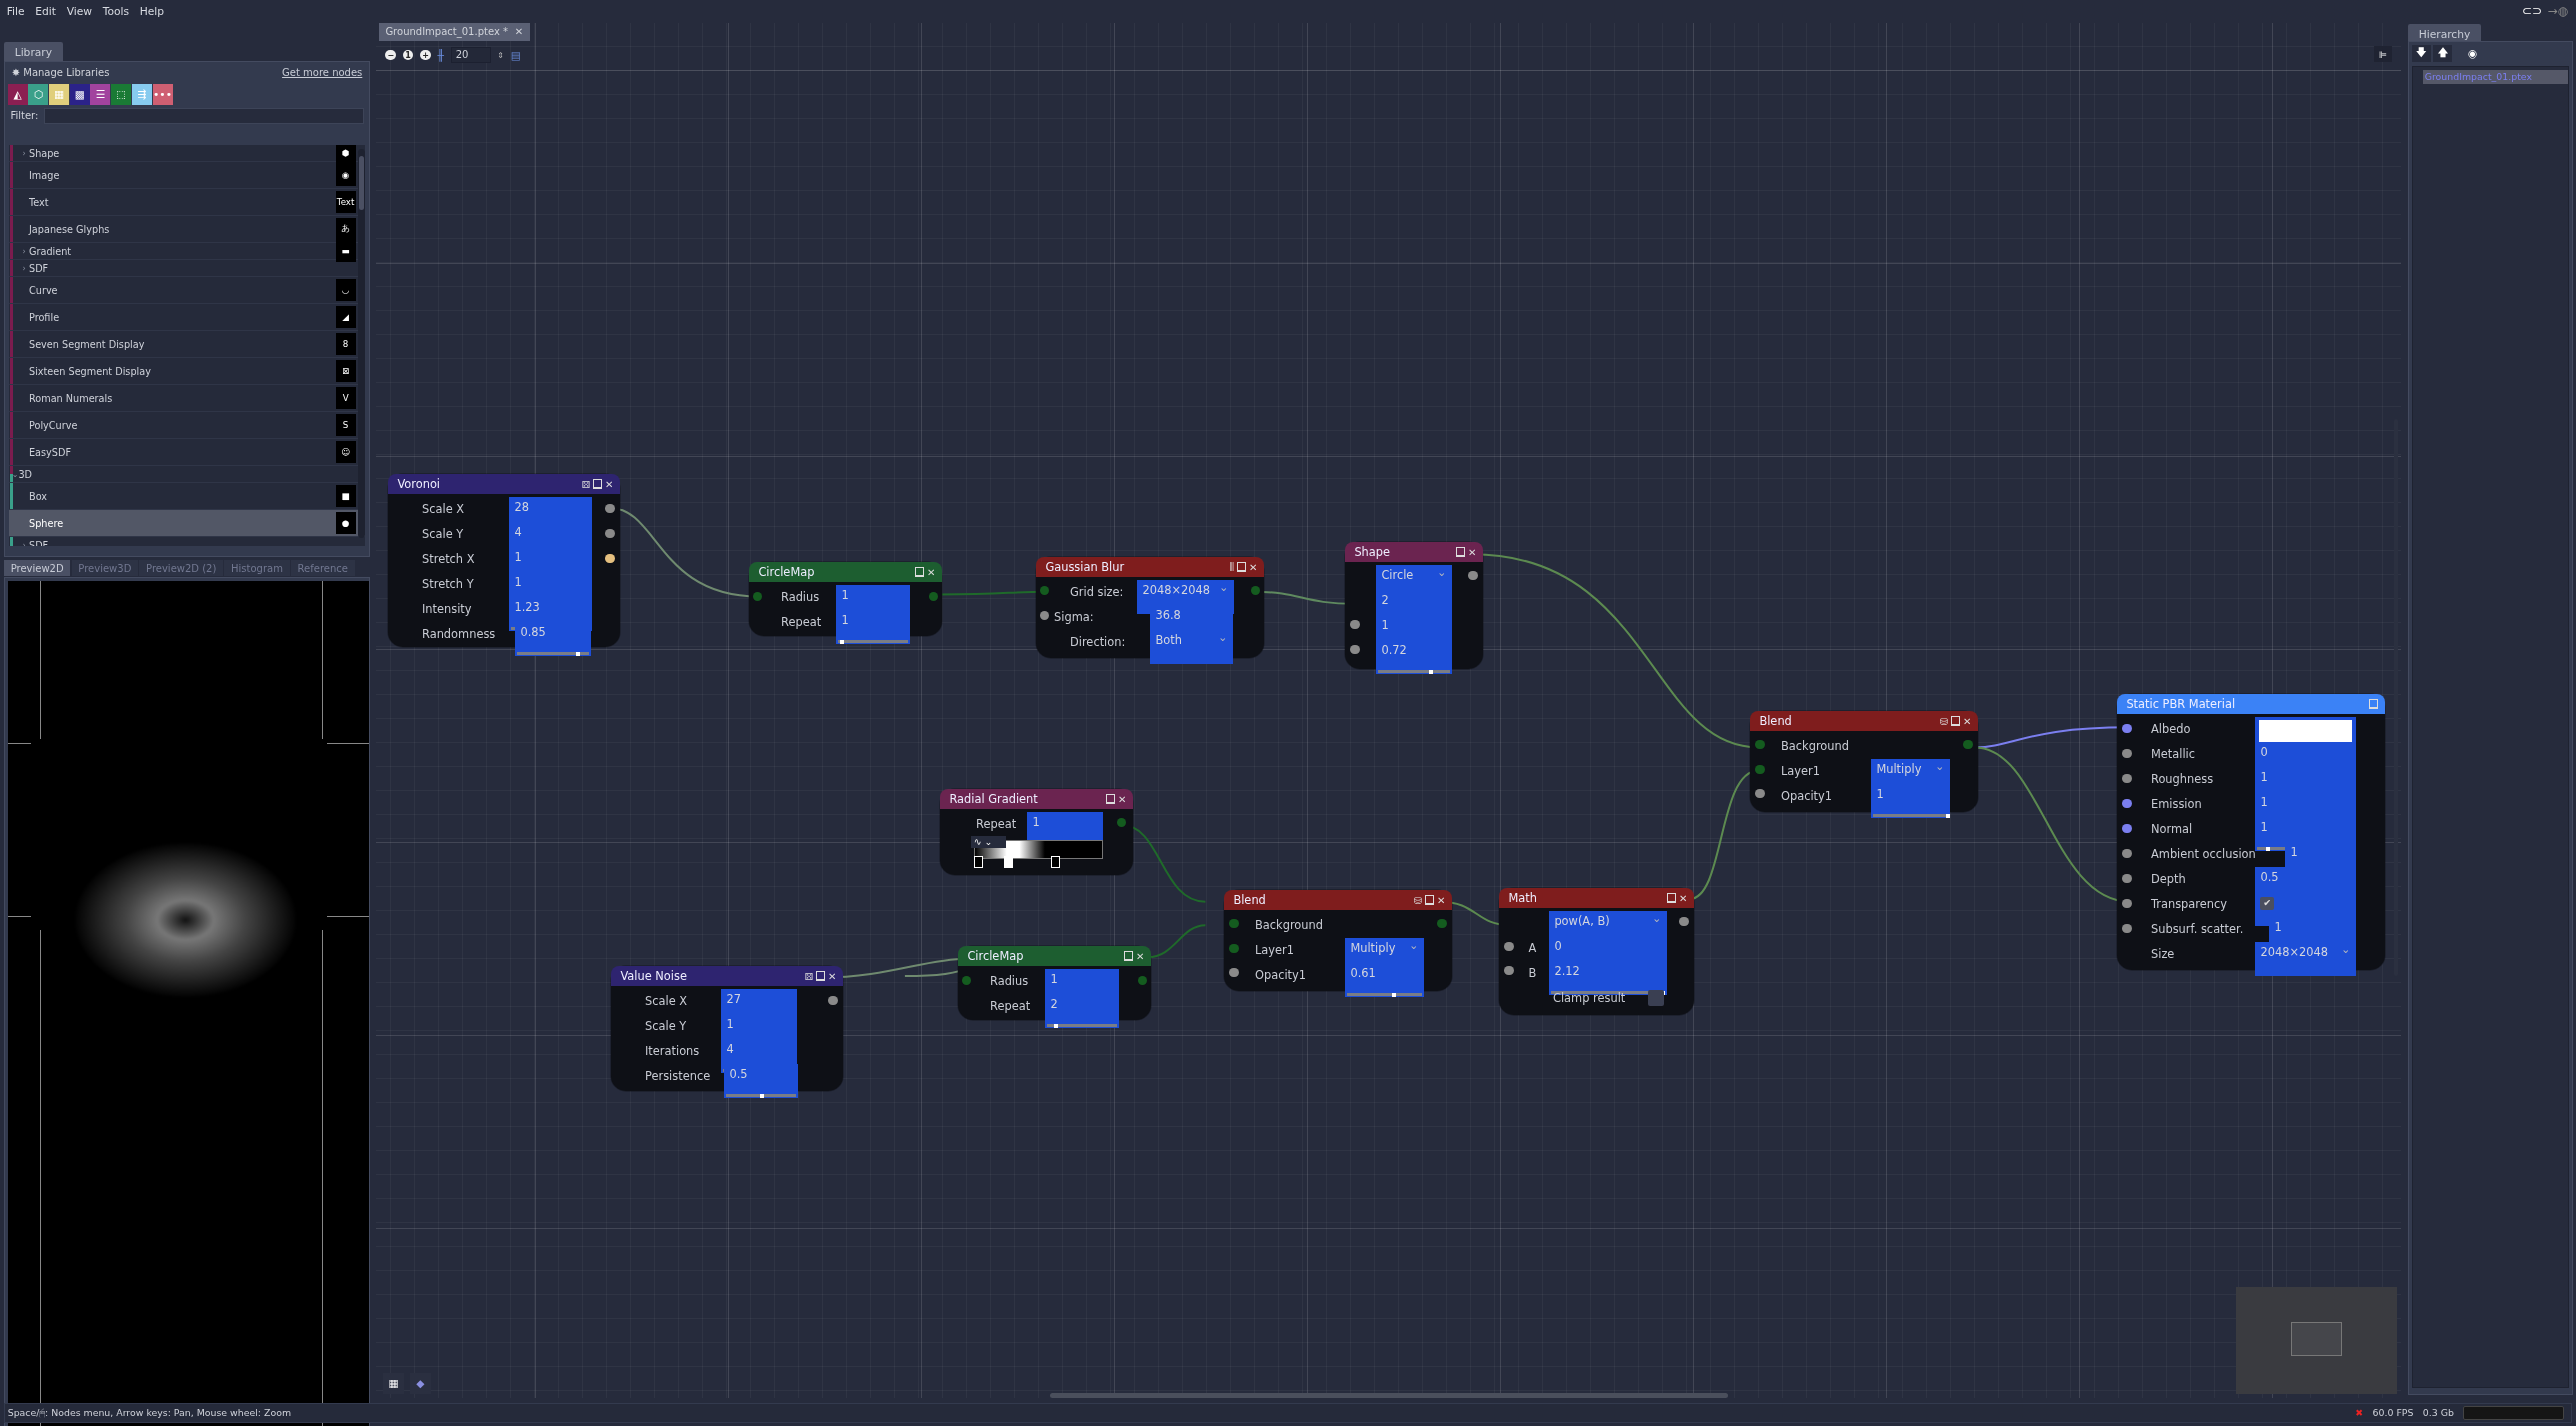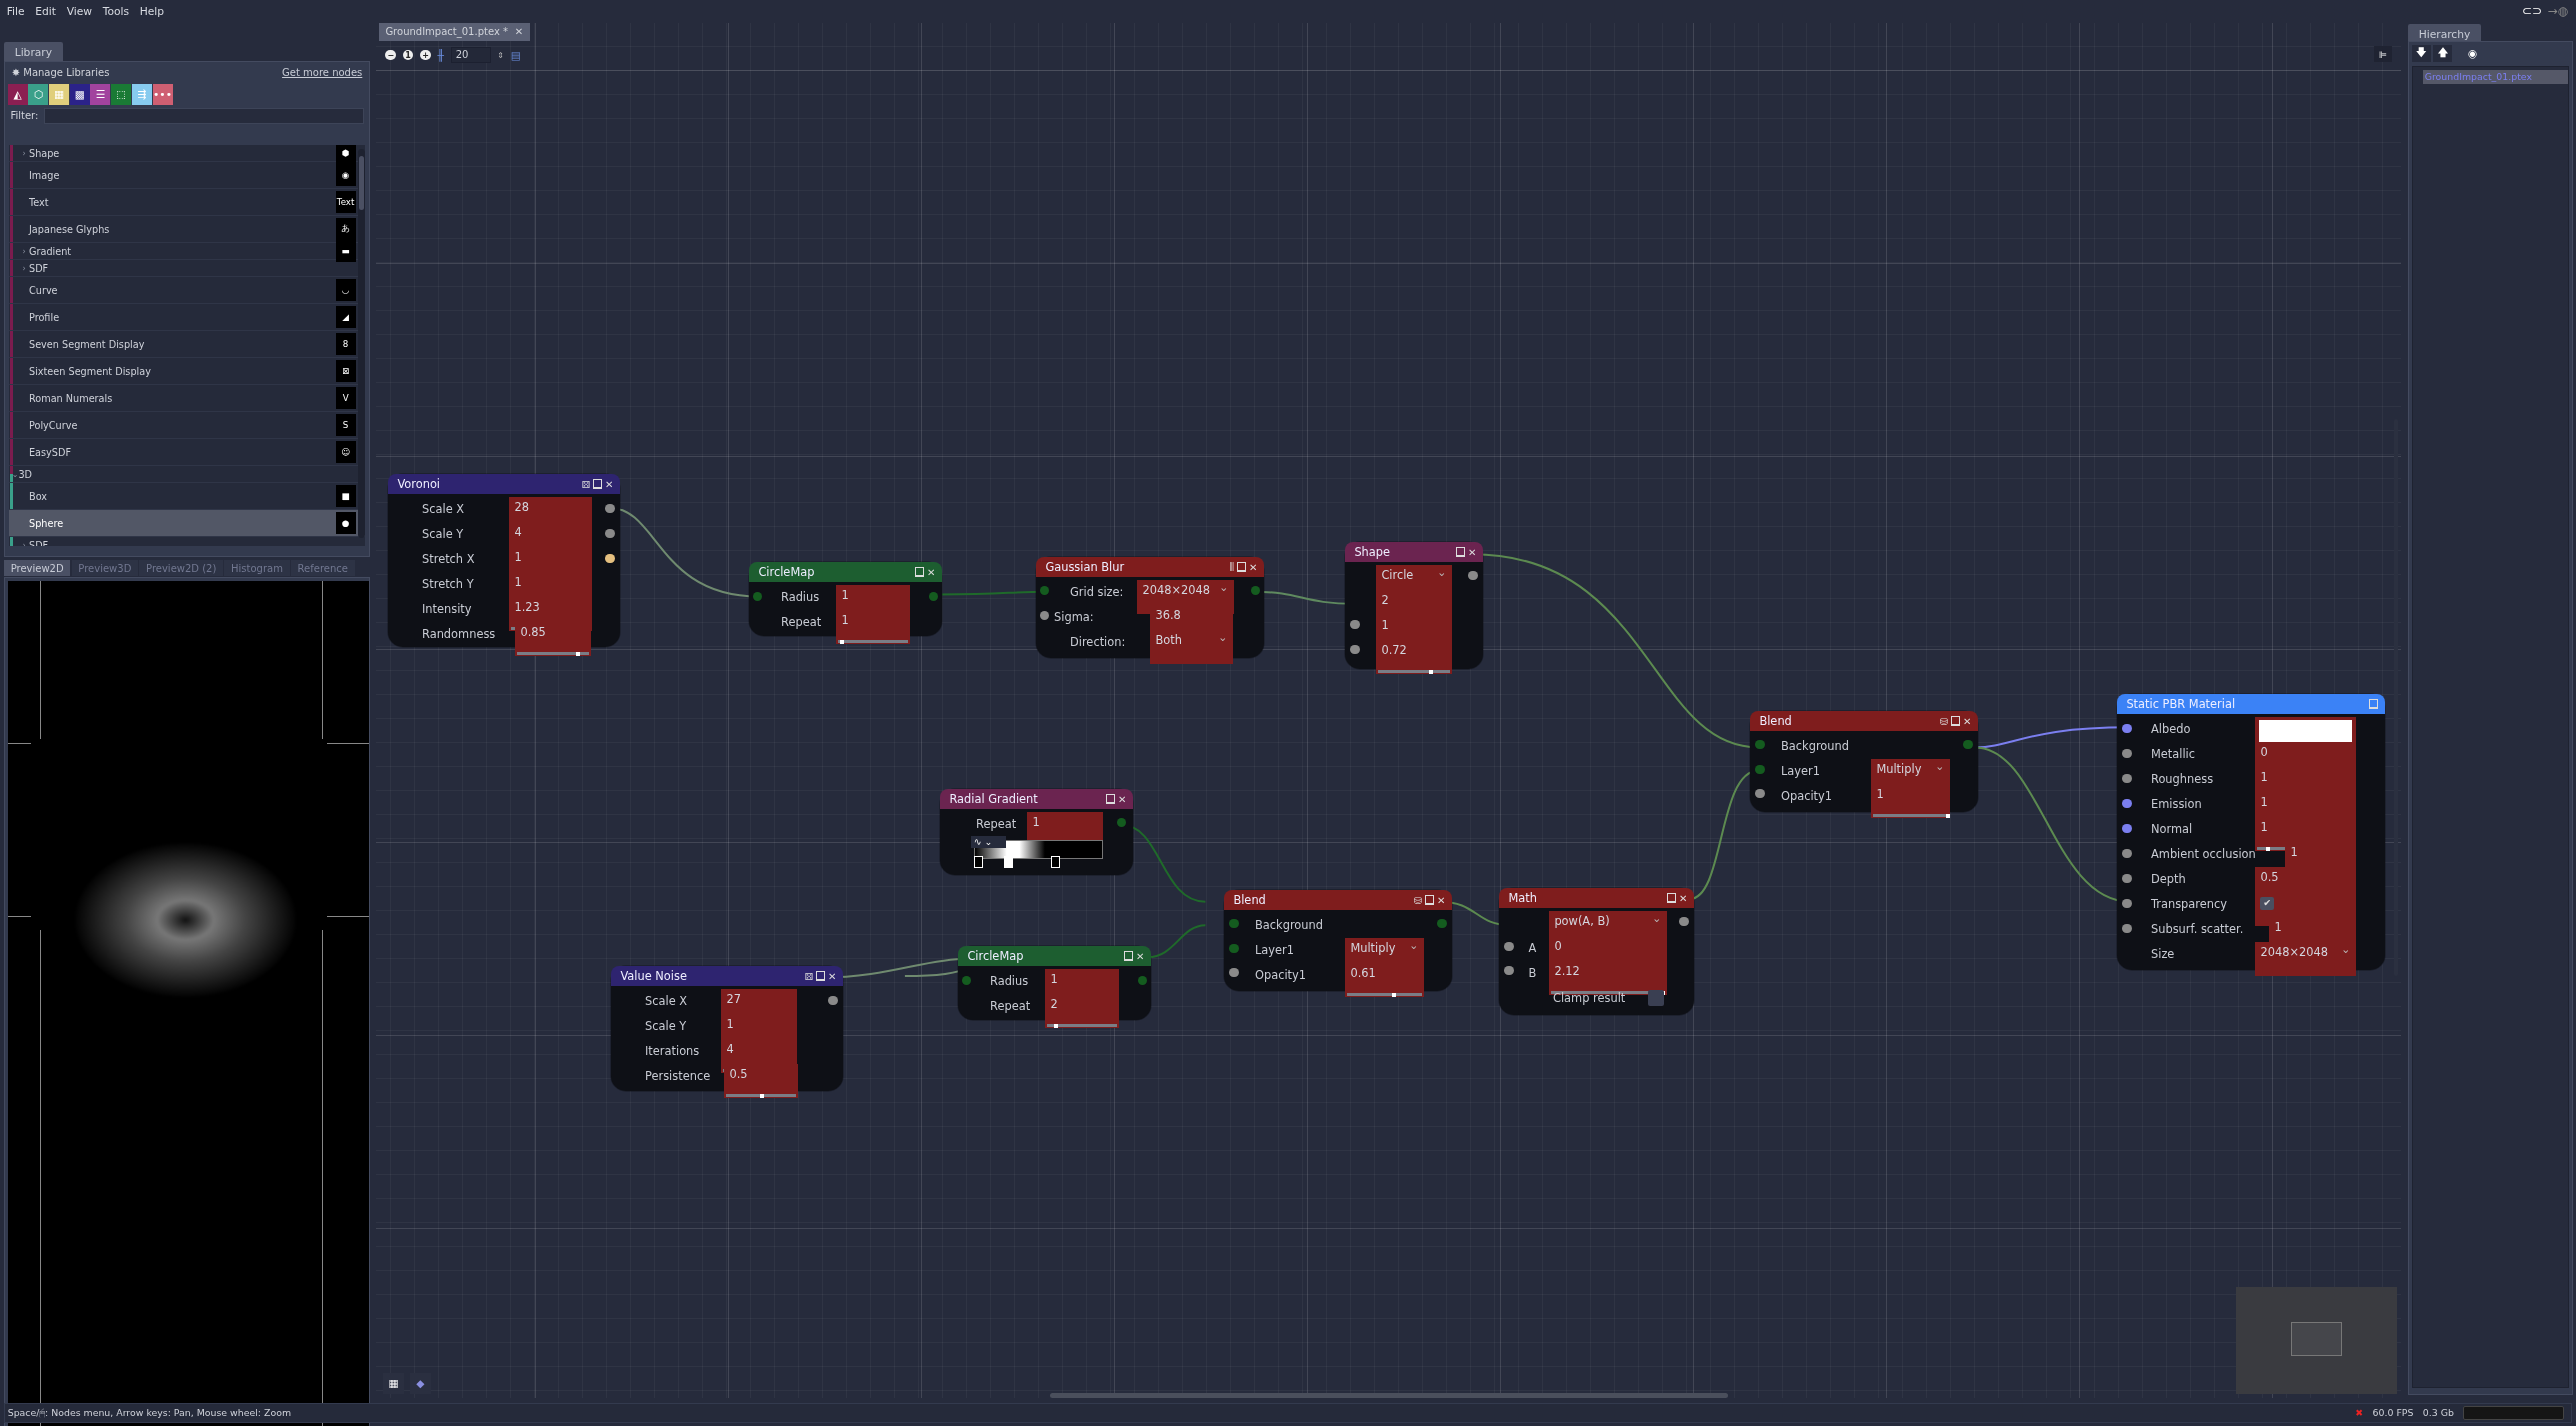--- a/index.html
+++ b/index.html
@@ -66,21 +66,21 @@
   svg.wires { position: absolute; left: 0; top: 0; width: 2025px; height: 1375px; pointer-events: none; }
 
   
   .node { position: absolute; border-radius: 15px; background: #0e1016; box-shadow: 0 0 0 0.7px rgba(0,0,0,0.3); }
   .node-head { height: 20px; border-radius: 8px 8px 0 0; display: flex; align-items: center; justify-content: space-between; padding: 0 6.7px 0 9.4px; font-size: 11.4px; color: #eef; }
   .node-head .btns { display: flex; gap: 2.7px; align-items: center; font-size: 10px; color: #ddd; }
   .sq { display: inline-block; width: 9.4px; height: 9.4px; border: 1.3px solid #ddd; border-bottom-width: 2.7px; }
   .node-body { position: relative; padding: 2.7px 0 4px; }
   .row { position: relative; height: 25px; display: flex; align-items: center; font-size: 11.4px; color: #c9ccd4; }
   .row .lbl { text-align: right; }
-  .field { position: absolute; height: 34px; background: #7f1d1d; font-size: 11.4px; color: #d4d6de; padding: 2.7px 5.4px; border-bottom: 2px solid transparent; }
+  .field { position: absolute; height: 34px; background: #1d4ed8; font-size: 11.4px; color: #d4d6de; padding: 2.7px 5.4px; border-bottom: 2px solid transparent; }
   .field .slider { position: absolute; left: 2px; right: 2px; bottom: -0.7px; height: 2.7px; background: #7a7d86; }
   .field .knob { position: absolute; bottom: -1.3px; width: 4px; height: 4px; background: #fff; }
   .drop::after { content: "⌄"; position: absolute; right: 5.4px; top: 0px; color: #bbb; }
   .port { position: absolute; width: 9.4px; height: 9.4px; border-radius: 50%; }
   .p-gray { background: #8a8a8a; }
   .p-green { background: #145c1f; }
   .p-blue { background: #7b7ff0; }
   .p-tan { background: #e5c080; }
 
   .c-purple { background: #2e2470; }

